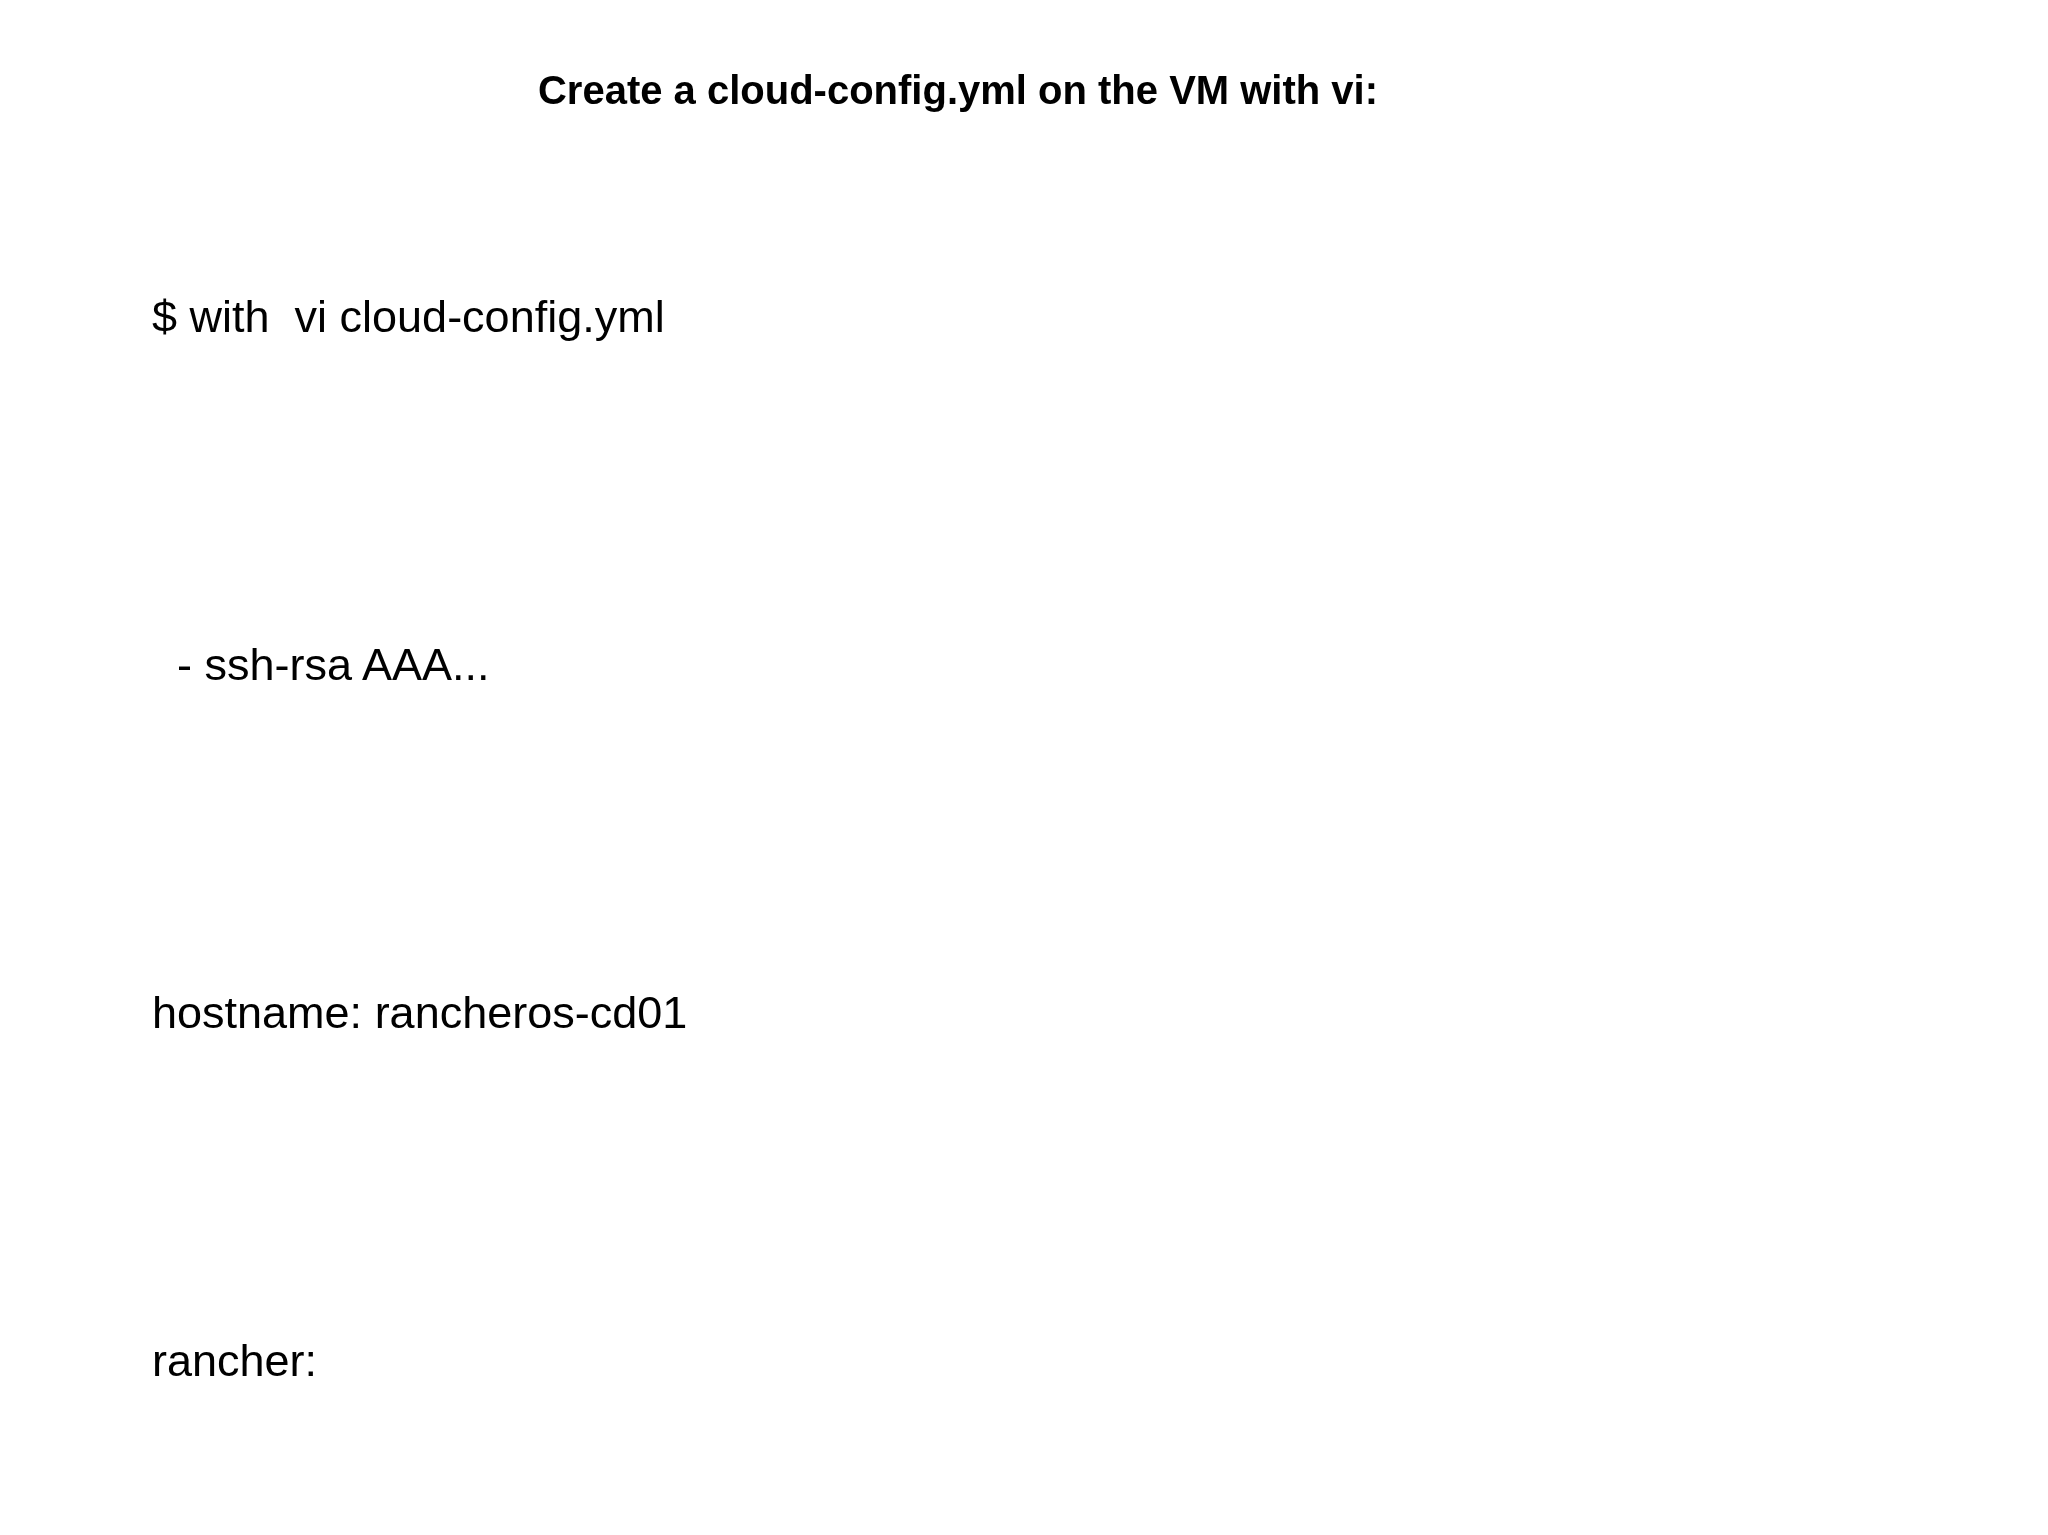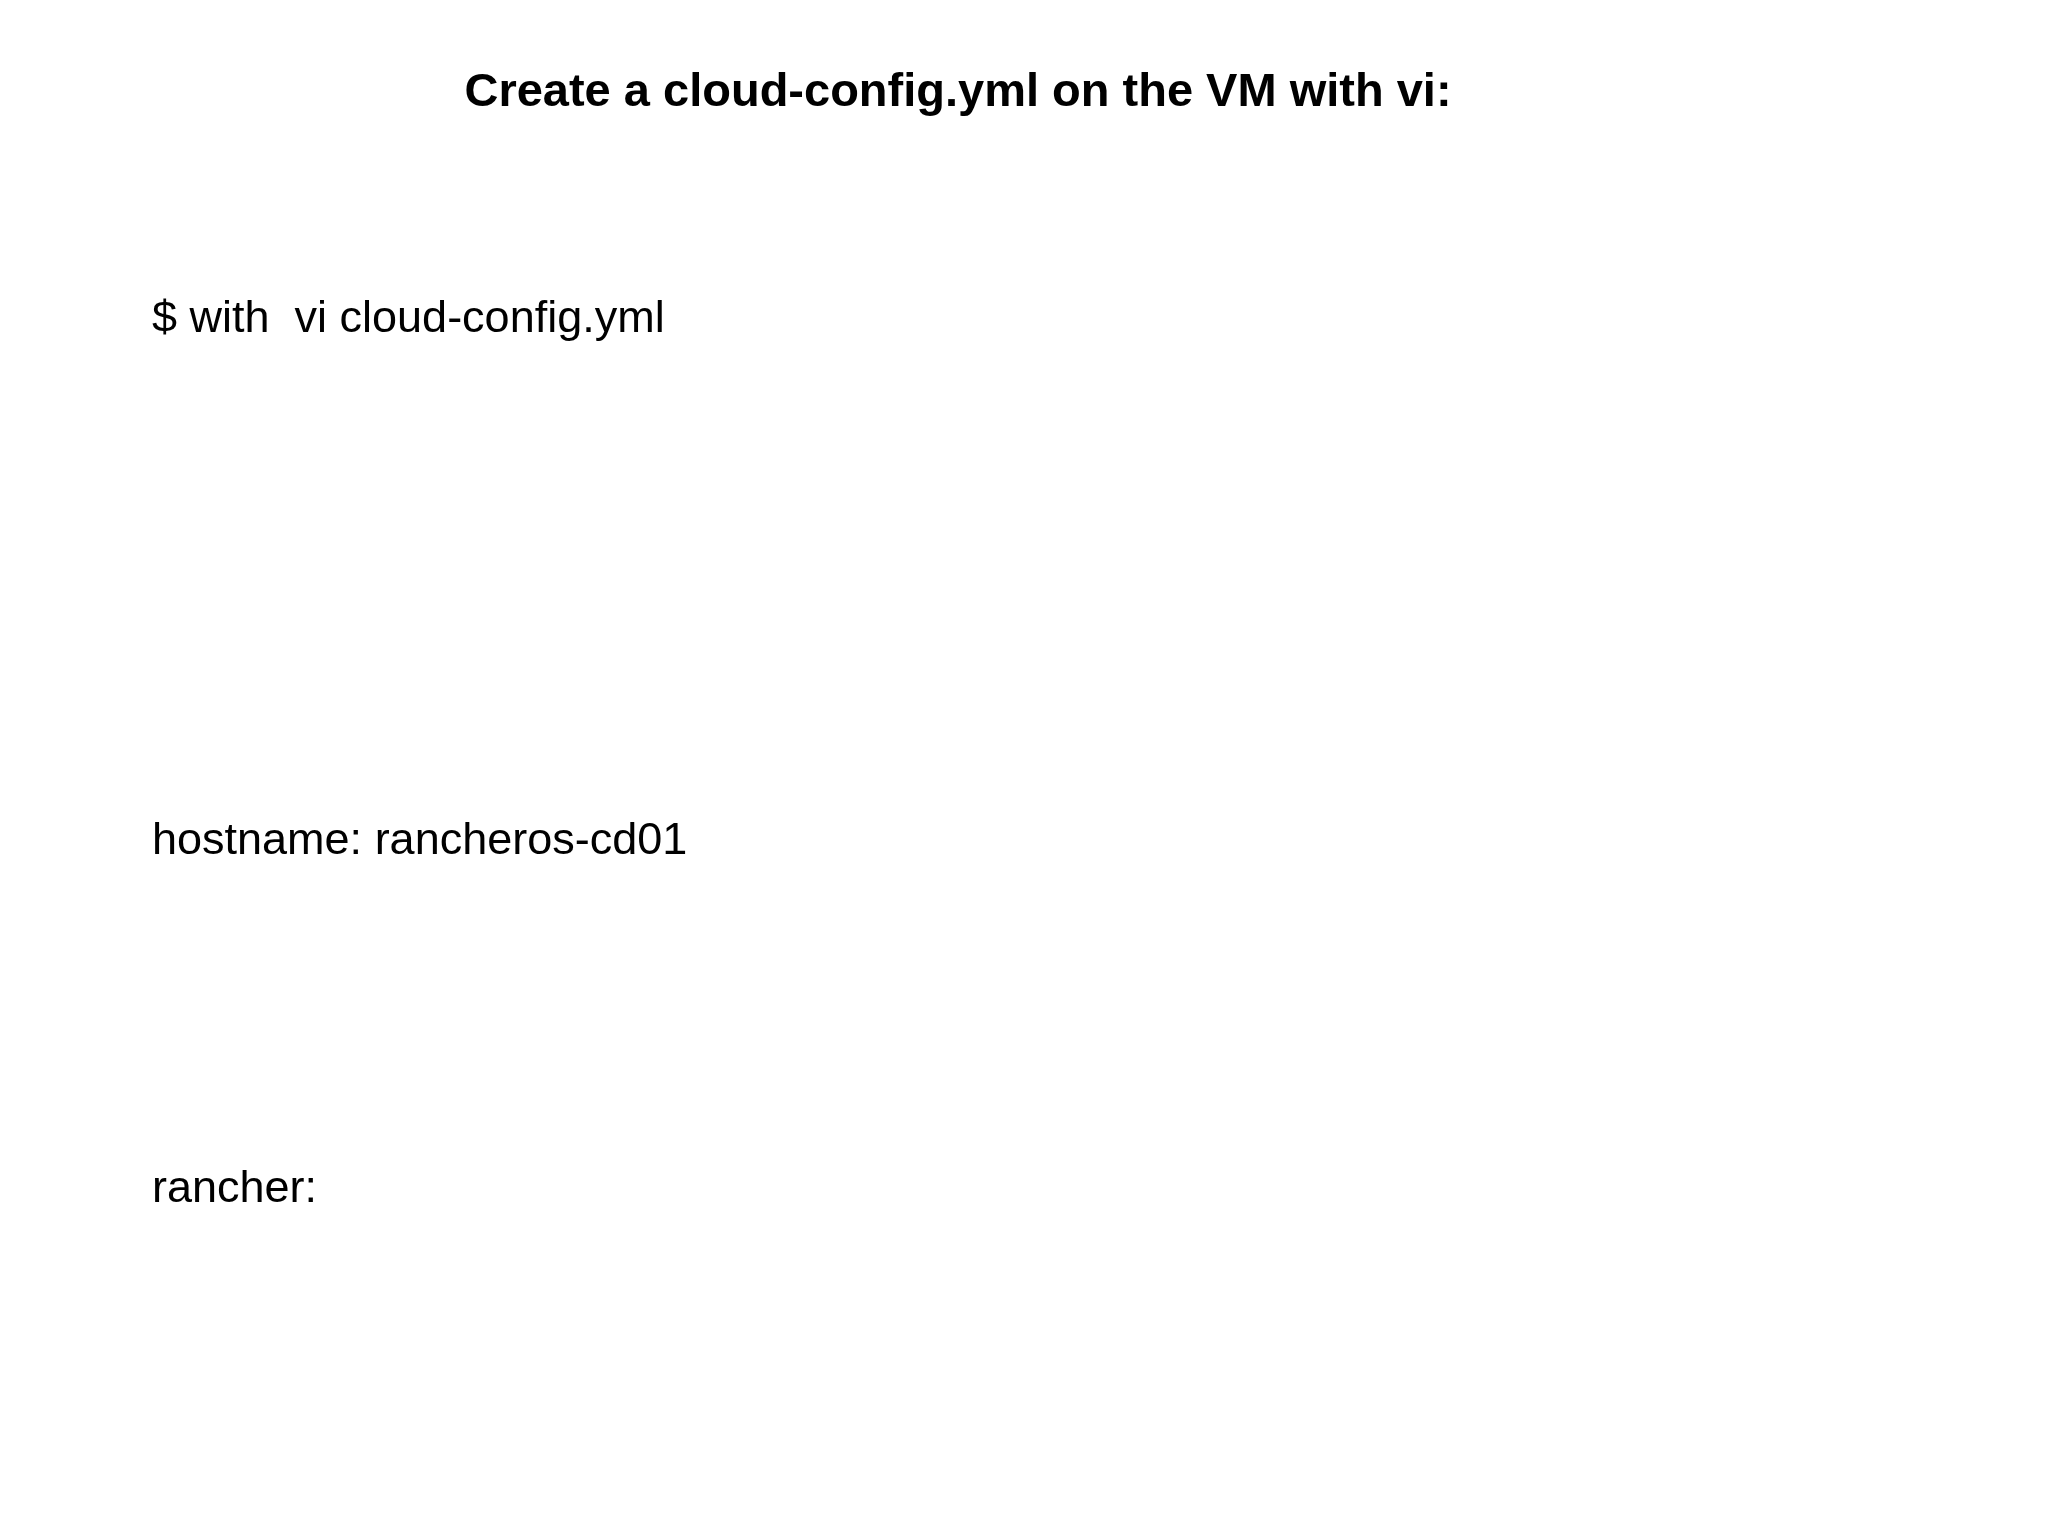--- a/index.html
+++ b/index.html
@@ -17,21 +17,21 @@
   }
   .slide {
     width: 2048px;
     height: 1535px;
     background: #ffffff;
   }
   .title {
     padding-top: 62px;
     width: 1916px;           
     text-align: center;
-    font-size: 47px;
+    font-size: 40px;
     font-weight: bold;
     line-height: 56px;
     white-space: pre;
   }
   .code {
     margin-top: 54px;
     margin-left: 152px;
     font-size: 45px;
     font-weight: normal;
     line-height: 58px;
@@ -45,20 +45,21 @@
 </head>
 <body>
 
 <div class="slide">
 
   <div class="title">Create a cloud-config.yml on the VM with vi:</div>
 
   <div class="code">
     <div class="line">$ with  vi cloud-config.yml</div>
     <div class="line"></div>
+    <div class="line">  - ssh-rsa AAA...</div>
     <div class="line"></div>
     <div class="line">hostname: rancheros-cd01</div>
     <div class="line"></div>
     <div class="line">rancher:</div>
     
     
     
     
     
     

